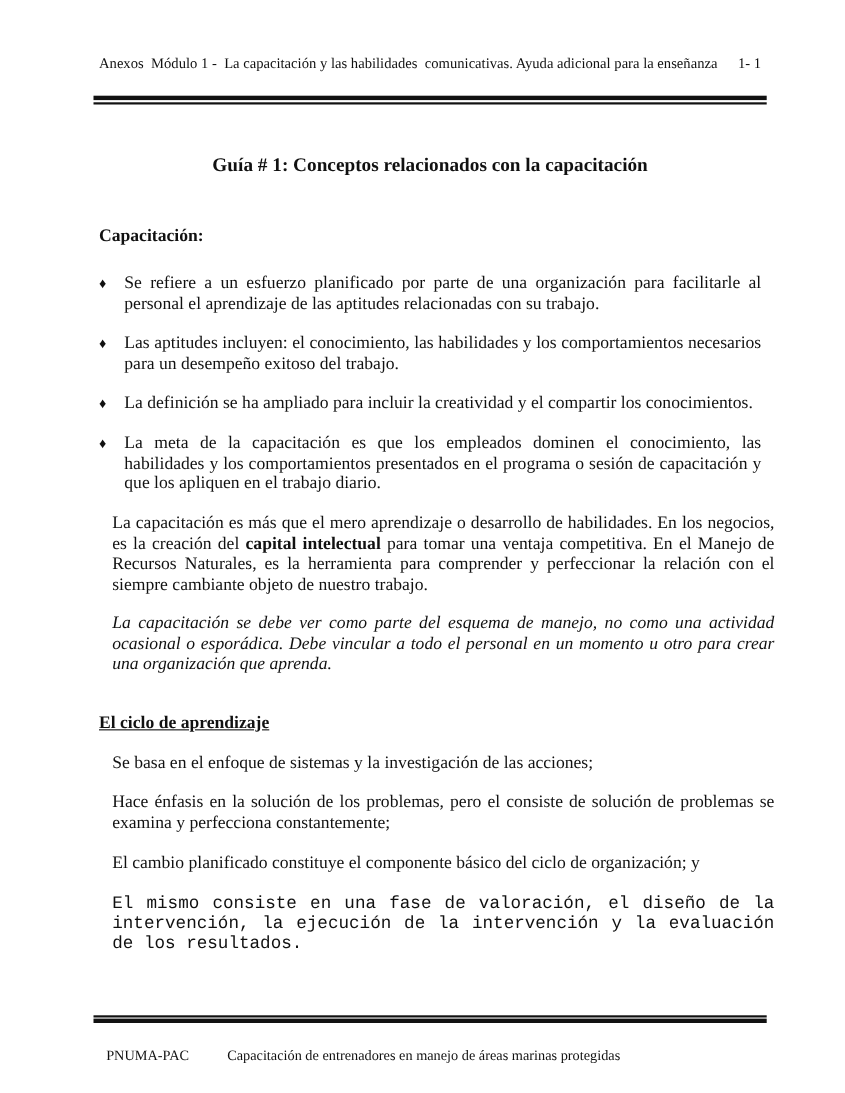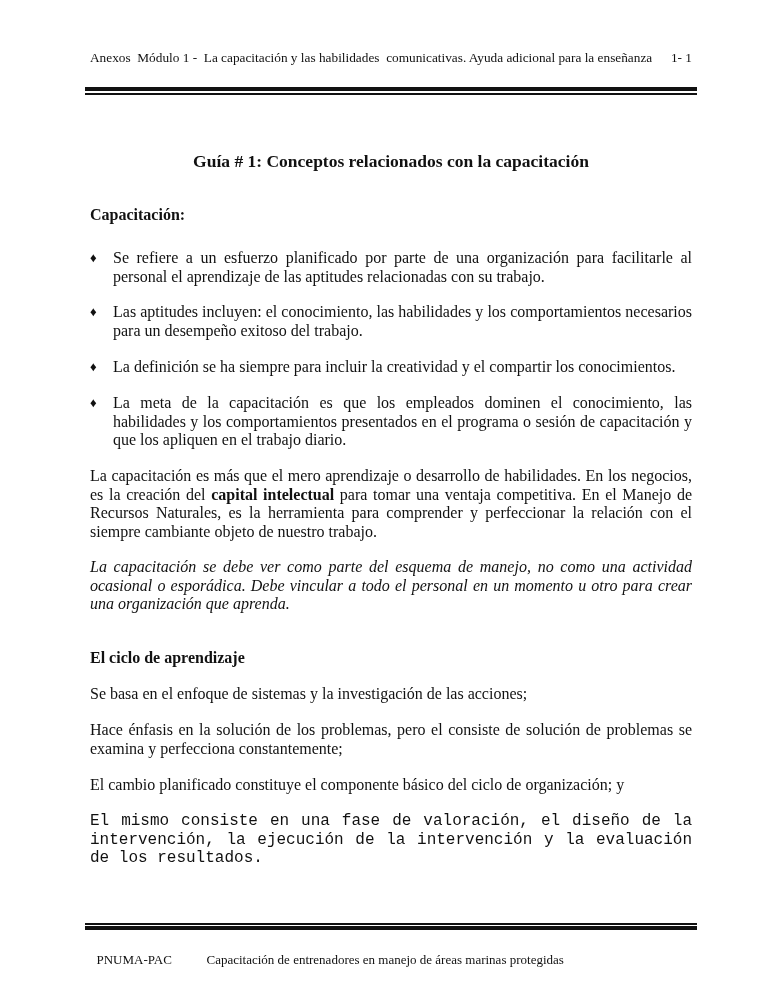--- a/index.html
+++ b/index.html
@@ -13,27 +13,27 @@
       font-size: 13.3px; line-height: 16px;
       display: flex; justify-content: space-between; font-family: Liberation Serif, serif;
     }
     .header-rule {
       position: absolute; left: 85px; top: 87px; width: 612px; height: 8px;
     }
     .header-rule .thick { position: absolute; left: 0; right: 0; top: 0; height: 4px; background: #111; }
     .header-rule .thin { position: absolute; left: 0; right: 0; top: 6px; height: 1.5px; background: #111; }
 
     .content { position: absolute; left: 90px; top: 140px; width: 602px; font-size: 16px; line-height: 18.5px; }
-    .title { position: absolute; left: 0; right: 0; top: 0; text-align: center; font-weight: bold; font-size: 17.5px; margin-top: 12px; }
+    .title { position: absolute; left: 0; right: 0; top: 0; text-align: center; font-weight: bold; font-size: 17.5px; }
     .section-label { position: absolute; left: 0; font-weight: bold; }
-    .underline { }
+    .underline { text-decoration: underline; }
     .bullet { position: absolute; left: 0; width: 602px; }
     .bullet .glyph { position: absolute; left: 0; top: 0; font-size: 13px; }
     .bullet .text { margin-left: 23px; text-align: justify; text-align-last: left; }
-    .para { position: absolute; left: 0; width: 602px; text-align: justify; text-align-last: left; }
+    .para { position: absolute; left: 12px; width: 602px; text-align: justify; text-align-last: left; }
 
     .footer-rule { position: absolute; left: 85px; top: 923px; width: 612px; height: 8px; }
     .footer-rule .thin { position: absolute; left: 0; right: 0; top: 0; height: 1.5px; background: #111; }
     .footer-rule .thick { position: absolute; left: 0; right: 0; top: 3px; height: 4px; background: #111; }
     .page-footer { position: absolute; left: 90px; top: 933px; font-size: 13px; line-height: 18px; white-space: pre; }
     .page-footer .org { display: inline-block; width: 110px; }
   </style>
 </head>
 <body>
 
@@ -56,21 +56,21 @@
     <div class="text">Se refiere a un esfuerzo planificado por parte de una organización para facilitarle al personal el aprendizaje de las aptitudes relacionadas con su trabajo.</div>
   </div>
 
   <div class="bullet" style="top:163px;">
     <span class="glyph">♦</span>
     <div class="text">Las aptitudes incluyen: el conocimiento, las habilidades y los comportamientos necesarios para un desempeño exitoso del trabajo.</div>
   </div>
 
   <div class="bullet" style="top:218px;">
     <span class="glyph">♦</span>
-    <div class="text">La definición se ha siempre para incluir la creatividad y el compartir los conocimientos.</div>
+    <div class="text">La definición se ha ampliado para incluir la creatividad y el compartir los conocimientos.</div>
   </div>
 
   <div class="bullet" style="top:254px;">
     <span class="glyph">♦</span>
     <div class="text">La meta de la capacitación es que los empleados dominen el conocimiento, las habilidades y los comportamientos presentados en el programa o sesión de capacitación y que los apliquen en el trabajo diario.</div>
   </div>
 
   <div class="para" style="top:327px;">
     <span>La capacitación es más que el mero aprendizaje o desarrollo de habilidades. En los negocios, es la creación del </span><b>capital intelectual</b><span> para tomar una ventaja competitiva. En el Manejo de Recursos Naturales, es la herramienta para comprender y perfeccionar la relación con el siempre cambiante objeto de nuestro trabajo.</span>
   </div>

